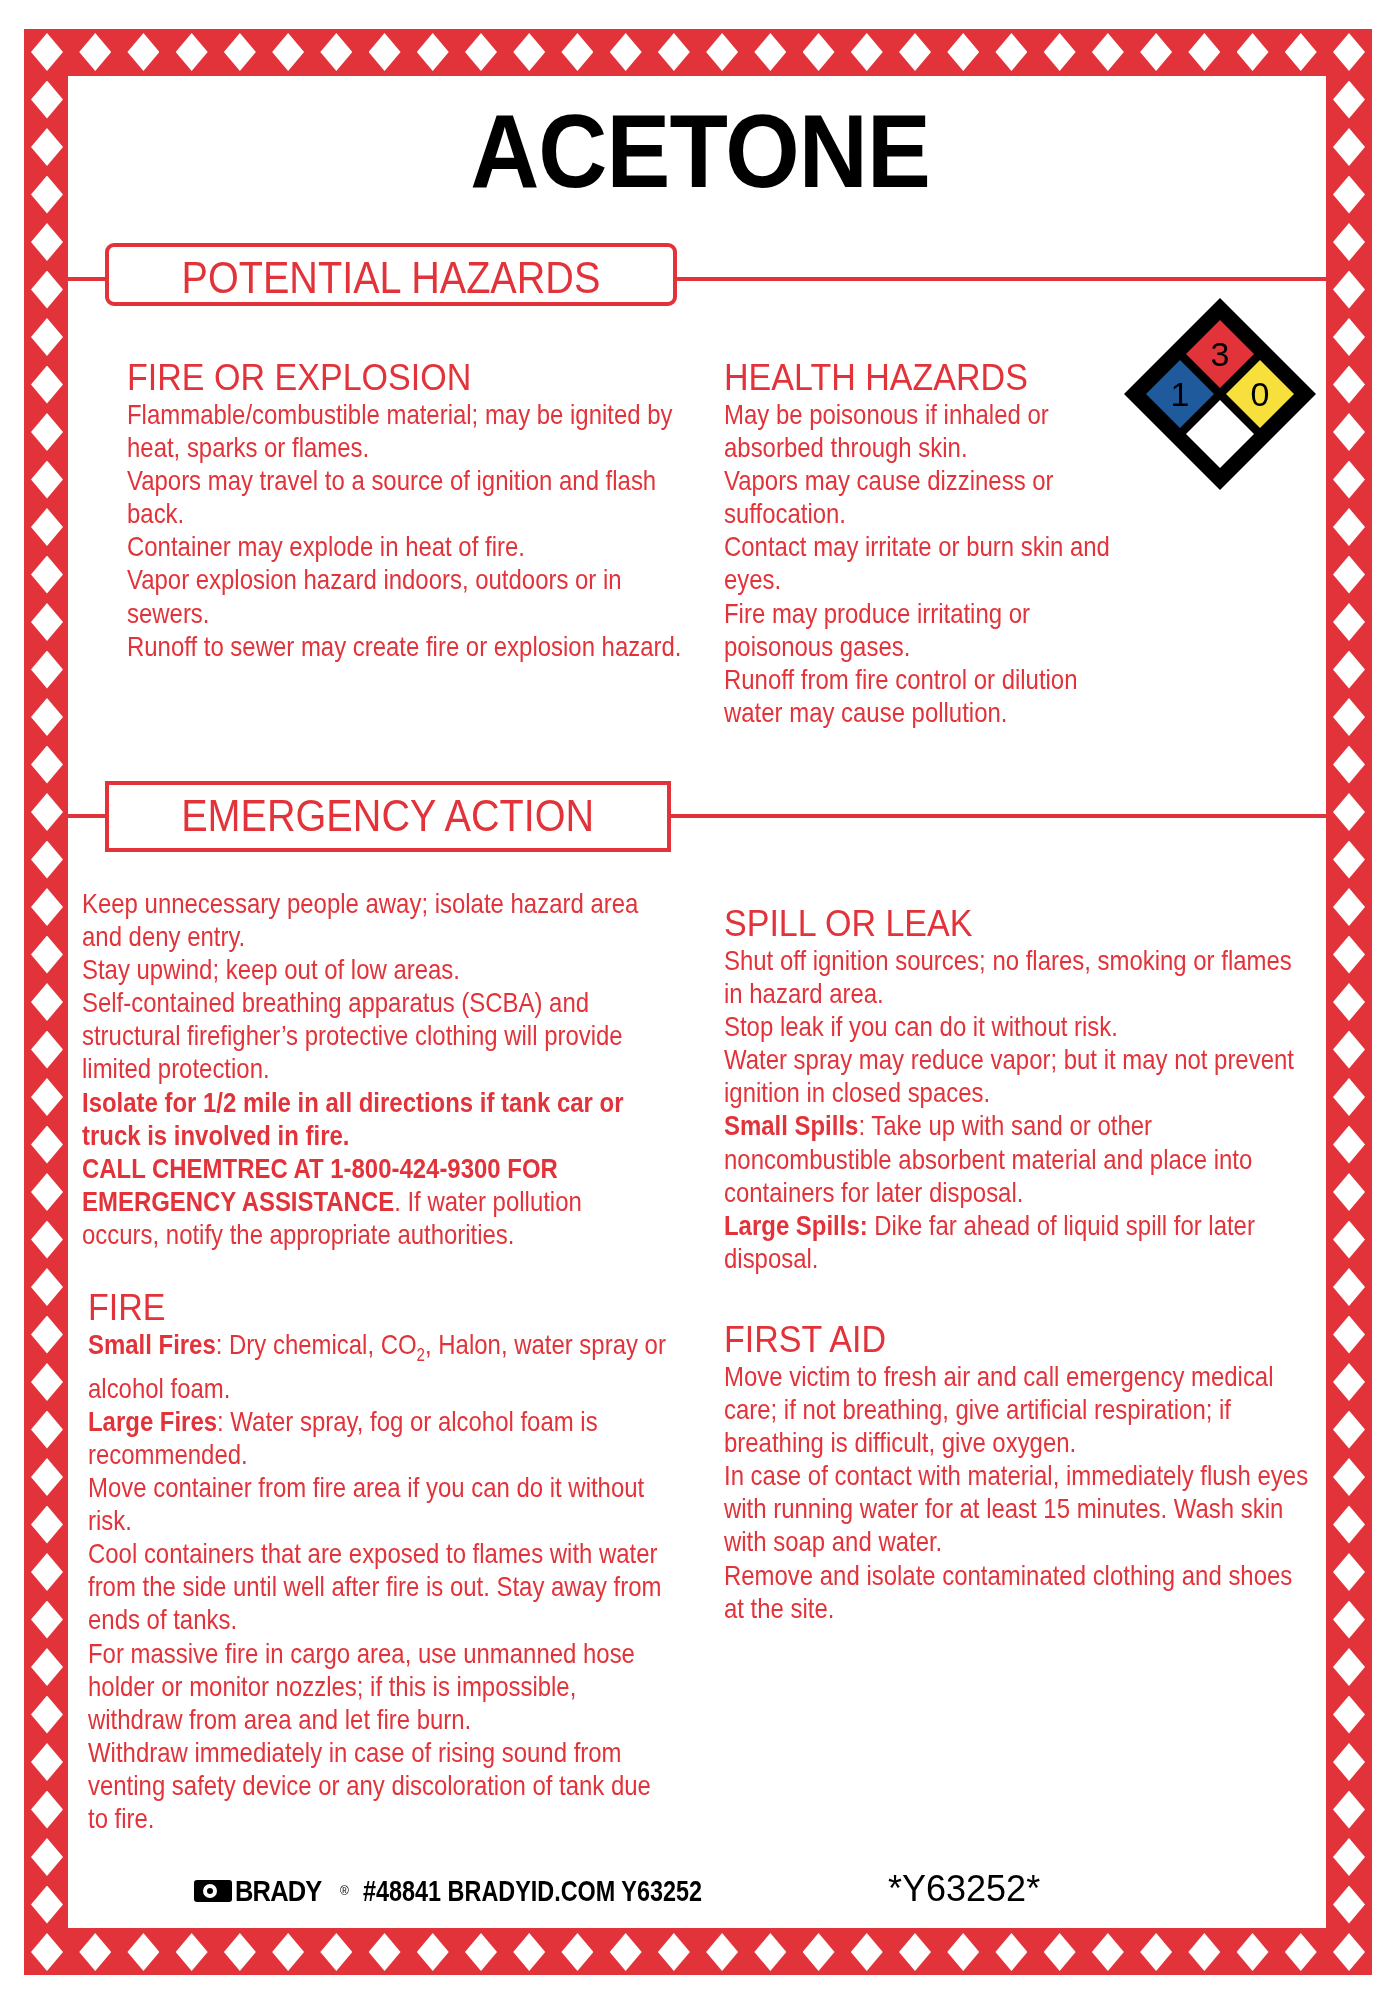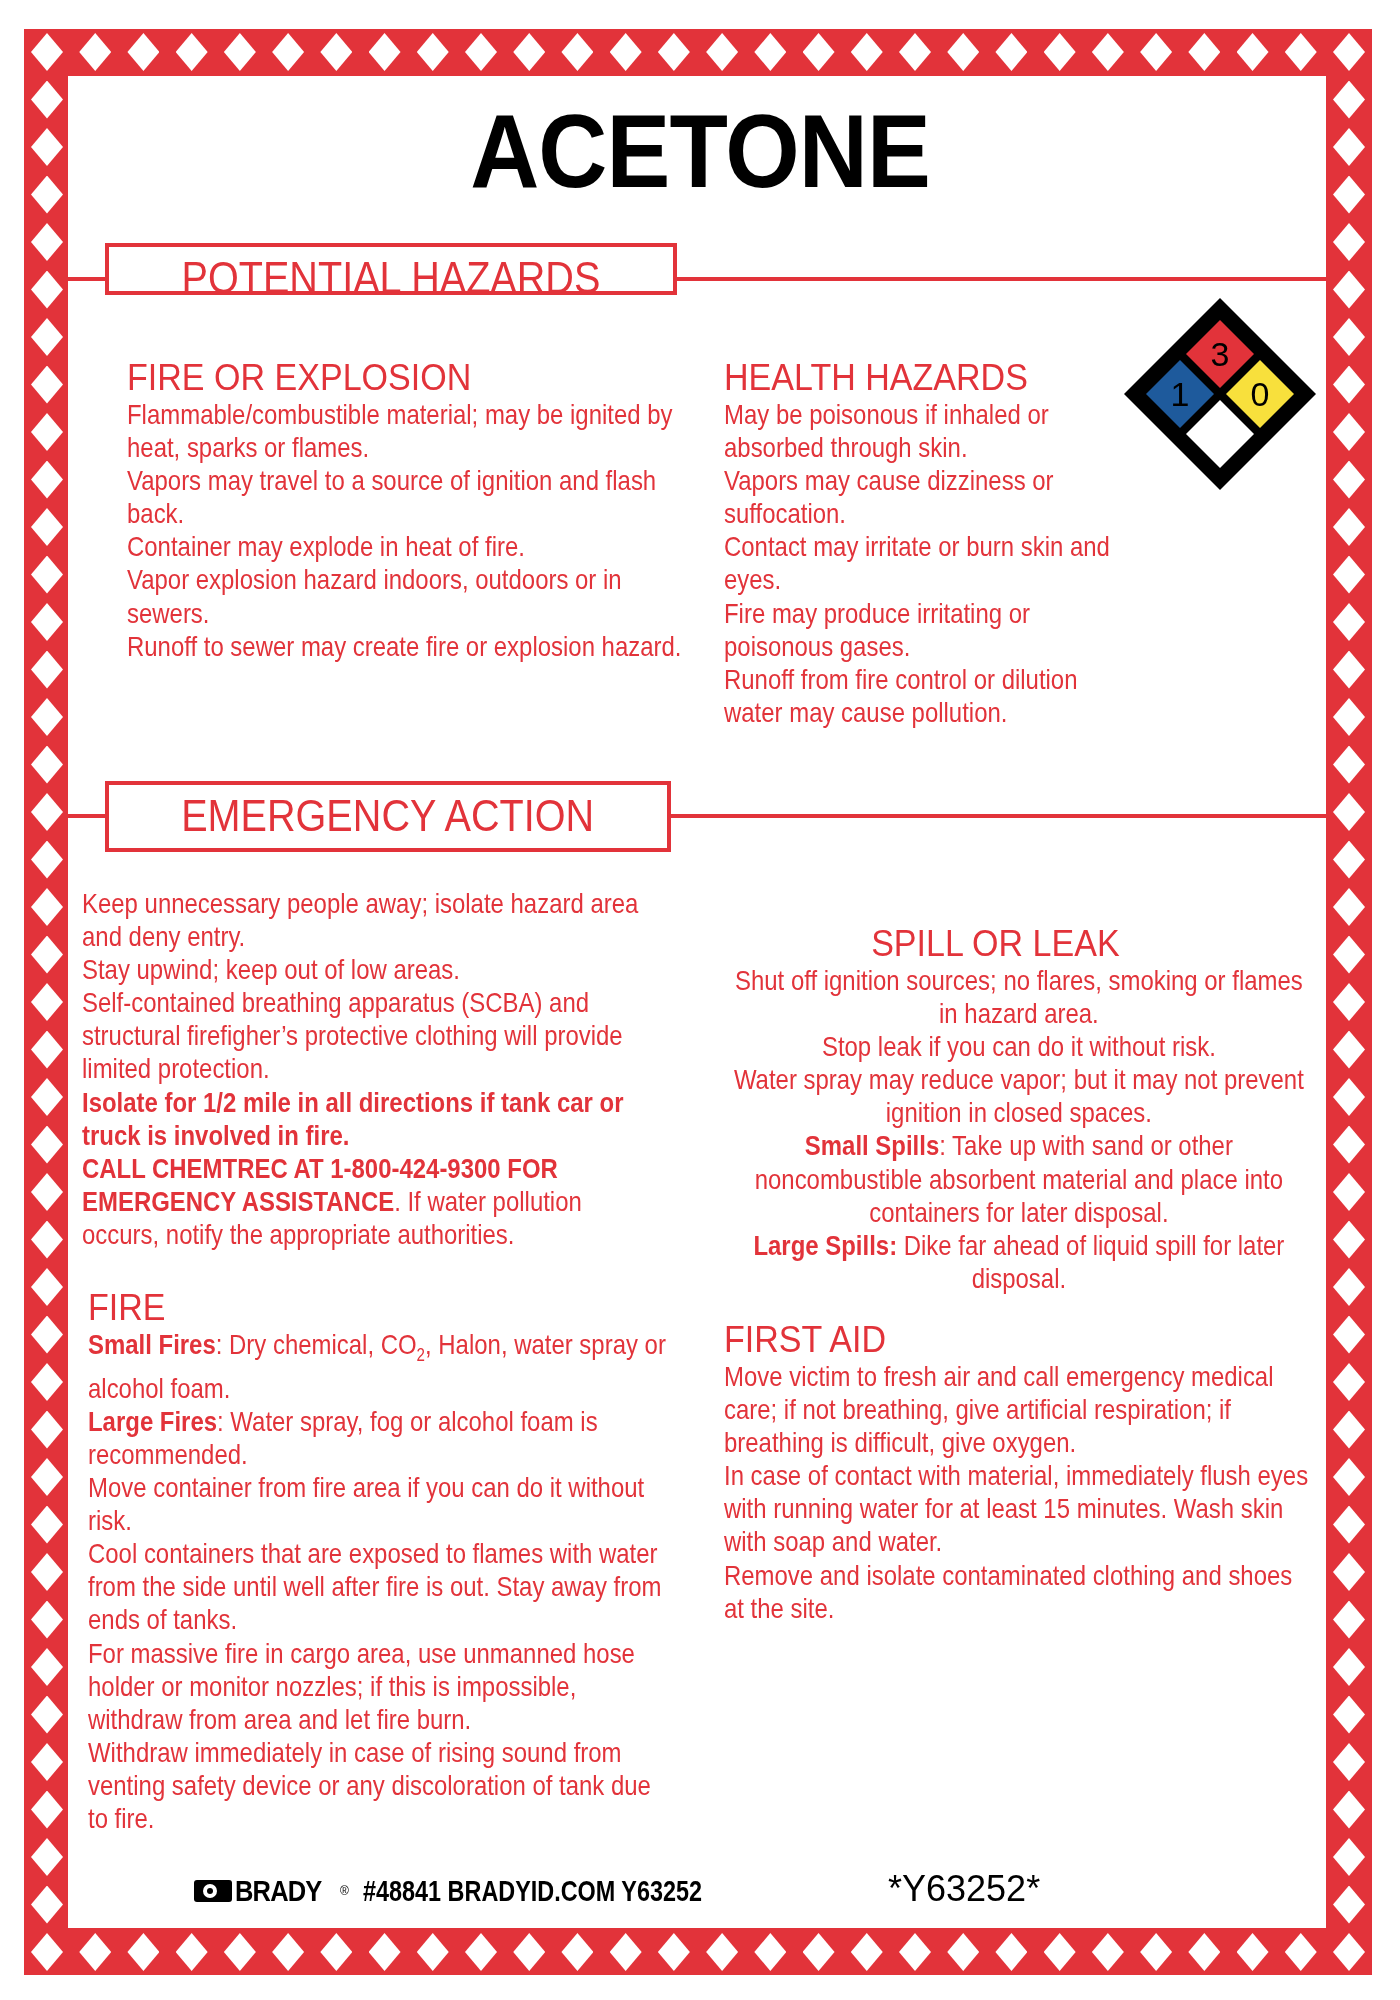--- a/index.html
+++ b/index.html
@@ -36,21 +36,21 @@
 </head>
 <body>
 
 <div class="border-frame"></div>
 <div id="diamonds"></div>
 <div class="inner-panel"></div>
 
 <div class="title">ACETONE</div>
 
 <div class="section-rule" style="left:68px; top:277px; width:1258px;"></div>
-<div class="section-box" style="left:105px; top:243px; width:572px; height:52px;">
+<div class="section-box" style="left:105px; top:243px; width:572px; height:63px;border-radius:9px;">
   <span>POTENTIAL HAZARDS</span>
 </div>
 
 <svg class="nfpa" viewBox="0 0 192 192">
   <polygon points="96,0 192,96 96,192 0,96" fill="#000"></polygon>
   <polygon points="96,22 130,56 96,90 62,56" fill="#e2333a"></polygon>
   <polygon points="56,62 90,96 56,130 22,96" fill="#1e5a9c"></polygon>
   <polygon points="136,62 170,96 136,130 102,96" fill="#f8e03c"></polygon>
   <polygon points="96,102 130,136 96,170 62,136" fill="#fff"></polygon>
   <text id="nfpa-f" x="96" y="68" text-anchor="middle" font-family="Liberation Sans, sans-serif" font-size="34" fill="#000">3</text>
@@ -82,21 +82,21 @@
 </div>
 
 <div class="block" style="left:82px; top:863px; width:580px;margin-top:24px;">
   <p>Keep unnecessary people away; isolate hazard area and deny entry.</p>
   <p>Stay upwind; keep out of low areas.</p>
   <p>Self-contained breathing apparatus (SCBA) and structural firefigher’s protective clothing will provide limited protection.</p>
   <p><b>Isolate for 1/2 mile in all directions if tank car or truck is involved in fire.</b></p>
   <p><b>CALL CHEMTREC AT 1-800-424-9300 FOR EMERGENCY ASSISTANCE</b><span>. If water pollution occurs, notify the appropriate authorities.</span></p>
 </div>
 
-<div class="block" style="left:724px; top:924px; width:590px;text-align:center;">
+<div class="block" style="left:724px; top:904px; width:590px;">
   <h2>SPILL OR LEAK</h2>
   <p>Shut off ignition sources; no flares, smoking or flames in hazard area.</p>
   <p>Stop leak if you can do it without risk.</p>
   <p>Water spray may reduce vapor; but it may not prevent ignition in closed spaces.</p>
   <p><b>Small Spills</b><span>: Take up with sand or other noncombustible absorbent material and place into containers for later disposal.</span></p>
   <p><b>Large Spills:</b><span> Dike far ahead of liquid spill for later disposal.</span></p>
 </div>
 
 <div class="block" style="left:88px; top:1288px; width:580px;">
   <h2>FIRE</h2>

